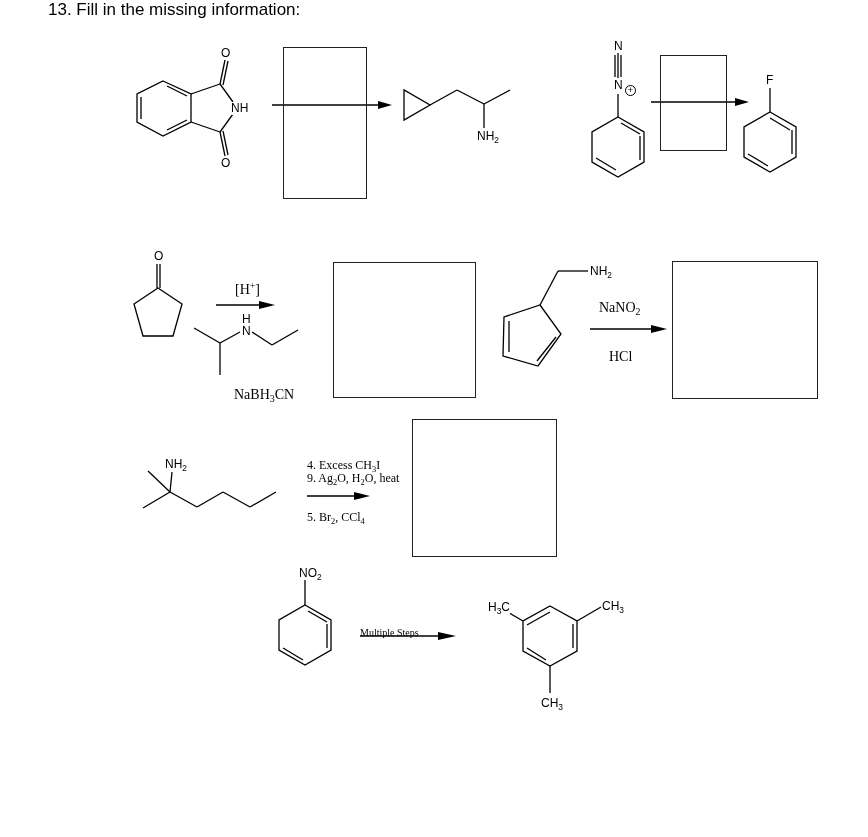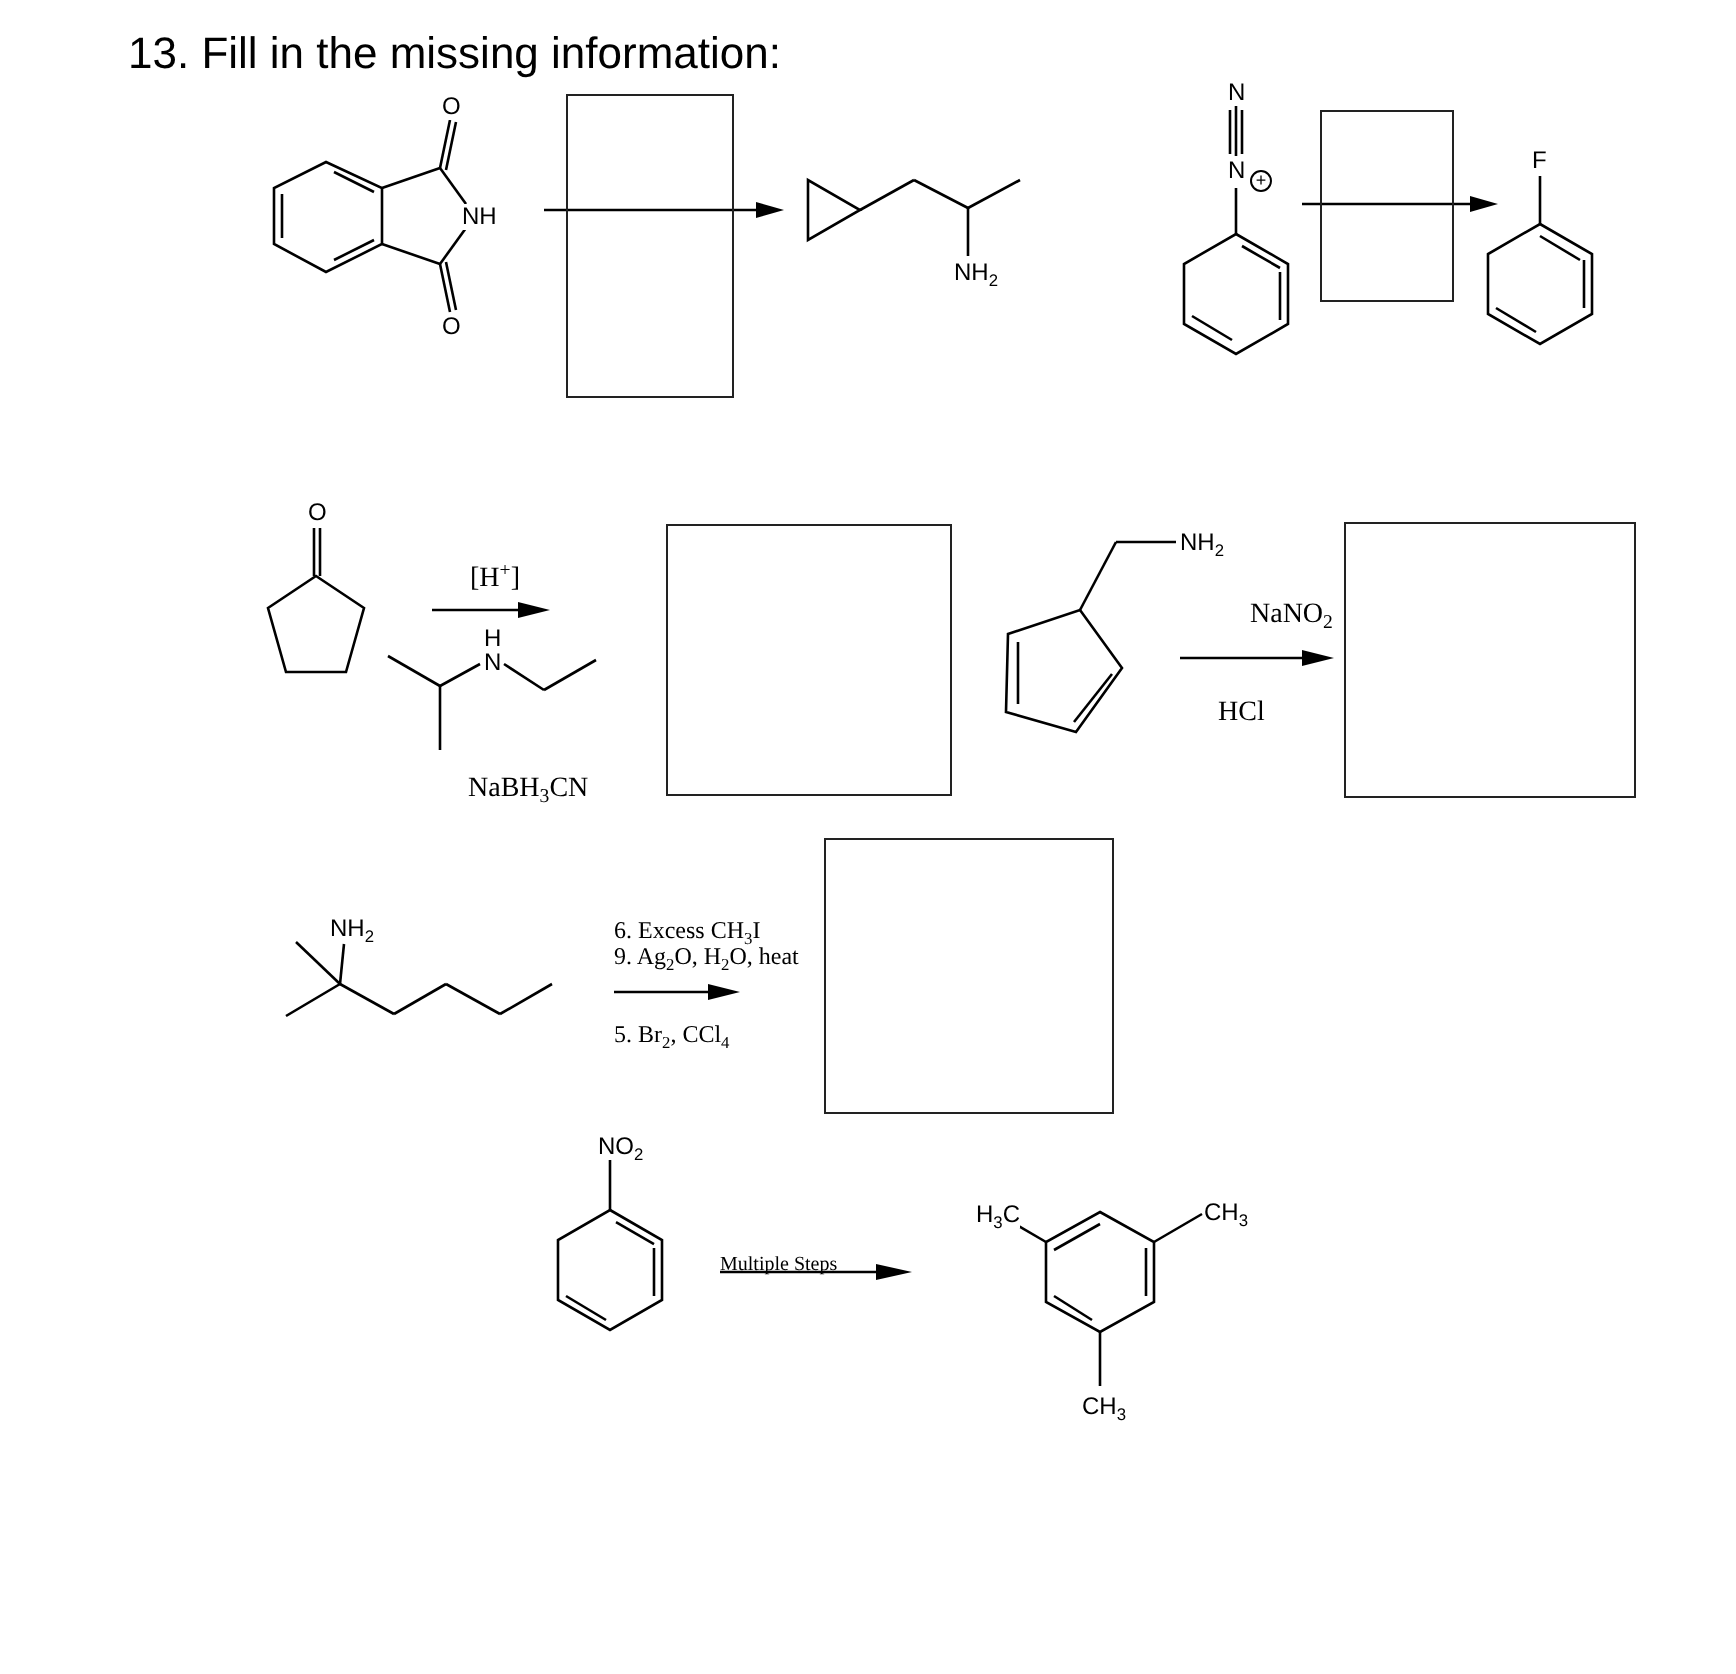--- a/index.html
+++ b/index.html
@@ -1,17 +1,17 @@
 <!DOCTYPE html>
 <html><head>
 <meta charset="utf-8">
 <style>
   html, body { margin: 0; padding: 0; background: #ffffff; }
   body { width: 868px; height: 837px; position: relative; overflow: hidden; font-family: "Liberation Sans", sans-serif; color: #000; }
-  .title { position: absolute; left: 48px; top: 14px; font-size: 22px; font-family: "Liberation Sans", sans-serif; margin-left: 16px; }
+  .title { position: absolute; left: 48px; top: 0; font-size: 17px; font-family: "Liberation Sans", sans-serif; }
   .canvas { position: absolute; left: 0; top: 0; width: 868px; height: 837px; }
   .answer-box { position: absolute; border: 1.5px solid #222; box-sizing: border-box; background: transparent; }
   .reagent { position: absolute; font-family: "Liberation Serif", serif; font-size: 14px; white-space: nowrap; }
   .reagent-sm { position: absolute; font-family: "Liberation Serif", serif; font-size: 12px; white-space: nowrap; line-height: 13px; }
   .atom { position: absolute; font-family: "Liberation Sans", sans-serif; font-size: 12px; white-space: nowrap; background: #fff; line-height: 13px; }
   sub { font-size: 70%; vertical-align: -3px; line-height: 0; }
   sup { font-size: 70%; vertical-align: 5px; line-height: 0; }
 </style>
 </head>
 <body>
@@ -142,25 +142,25 @@
 <div style="position:absolute;left:625px;top:85px;width:9px;height:9px;border:1px solid #000;border-radius:50%;font-size:9px;line-height:9px;text-align:center;font-family:'Liberation Sans',sans-serif;">+</div>
 <div class="atom" style="left:766px;top:74px;">F</div>
 
 <div class="atom" style="left:154px;top:250px;">O</div>
 <div class="reagent" style="left:235px;top:282px;"><span>[H</span><sup>+</sup><span>]</span></div>
 <div class="atom" style="left:242px;top:313px;">H</div>
 <div class="atom" style="left:242px;top:325px;">N</div>
 <div class="reagent" style="left:218px;top:387px;margin-left:16px;"><span>NaBH</span><sub>3</sub><span>CN</span></div>
 
 <div class="atom" style="left:590px;top:265px;"><span>NH</span><sub>2</sub></div>
-<div class="reagent" style="left:625px;top:300px;"><span>NaNO</span><sub>2</sub></div>
+<div class="reagent" style="left:599px;top:300px;"><span>NaNO</span><sub>2</sub></div>
 <div class="reagent" style="left:609px;top:349px;">HCl</div>
 
 <div class="atom" style="left:165px;top:458px;"><span>NH</span><sub>2</sub></div>
-<div class="reagent-sm" style="left:307px;top:459px;"><span>6. Excess CH</span><sub>3</sub><span>I</span></div>
+<div class="reagent-sm" style="left:307px;top:459px;"><span>4. Excess CH</span><sub>3</sub><span>I</span></div>
 <div class="reagent-sm" style="left:307px;top:472px;"><span>9. Ag</span><sub>2</sub><span>O, H</span><sub>2</sub><span>O, heat</span></div>
 <div class="reagent-sm" style="left:307px;top:511px;"><span>5. Br</span><sub>2</sub><span>, CCl</span><sub>4</sub></div>
 
 <div class="atom" style="left:299px;top:567px;"><span>NO</span><sub>2</sub></div>
 <div class="reagent-sm" style="left:360px;top:610px;font-size:10px;margin-top:16px;">Multiple Steps</div>
 <div class="atom" style="left:473px;top:601px;margin-left:15px;"><span>H</span><sub>3</sub><span>C</span></div>
 <div class="atom" style="left:602px;top:600px;"><span>CH</span><sub>3</sub></div>
 <div class="atom" style="left:541px;top:697px;"><span>CH</span><sub>3</sub></div>
 
 </body></html>

